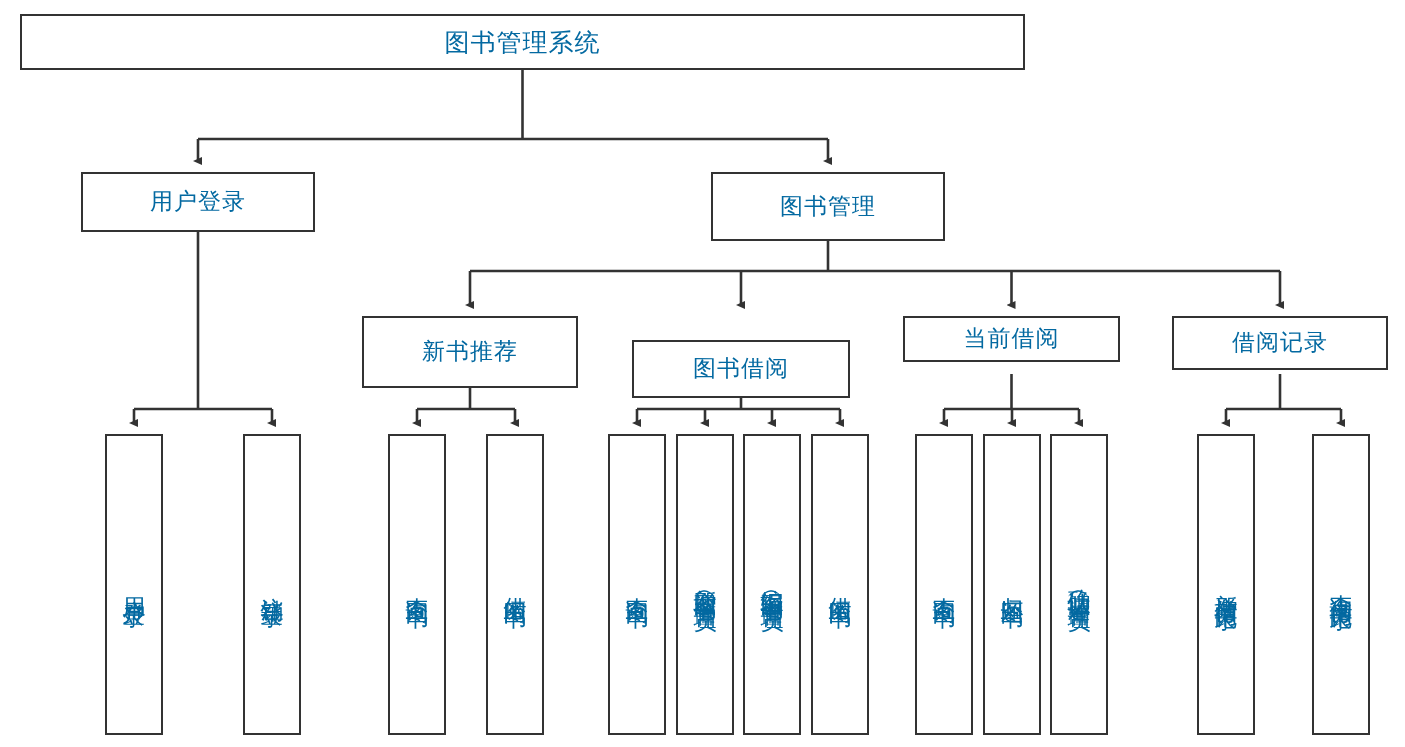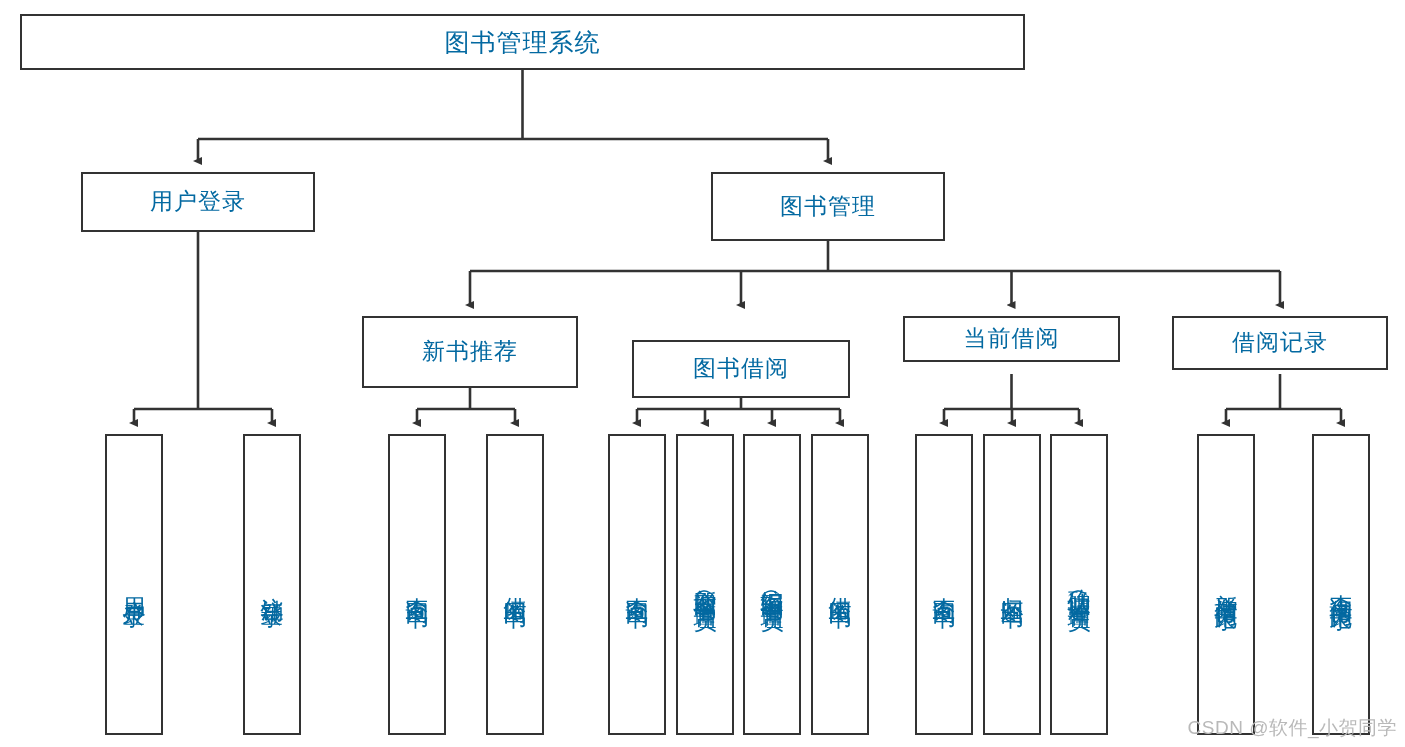--- a/index.html
+++ b/index.html
@@ -169,15 +169,14 @@
         <span class="node-label">确认归还（管理员）</span>
       </div>
       <div class="node leaf" style="left: 1197px; top: 434px; width: 58px; height: 301px;">
         <span class="node-label">新增借阅记录</span>
       </div>
       <div class="node leaf" style="left: 1312px; top: 434px; width: 58px; height: 301px;">
         <span class="node-label">查询借阅记录</span>
       </div>
     </div>
 
-  <div id="watermark">CSDN @软件_小贺同学</div>
 
 </div>
 
 </body></html>

